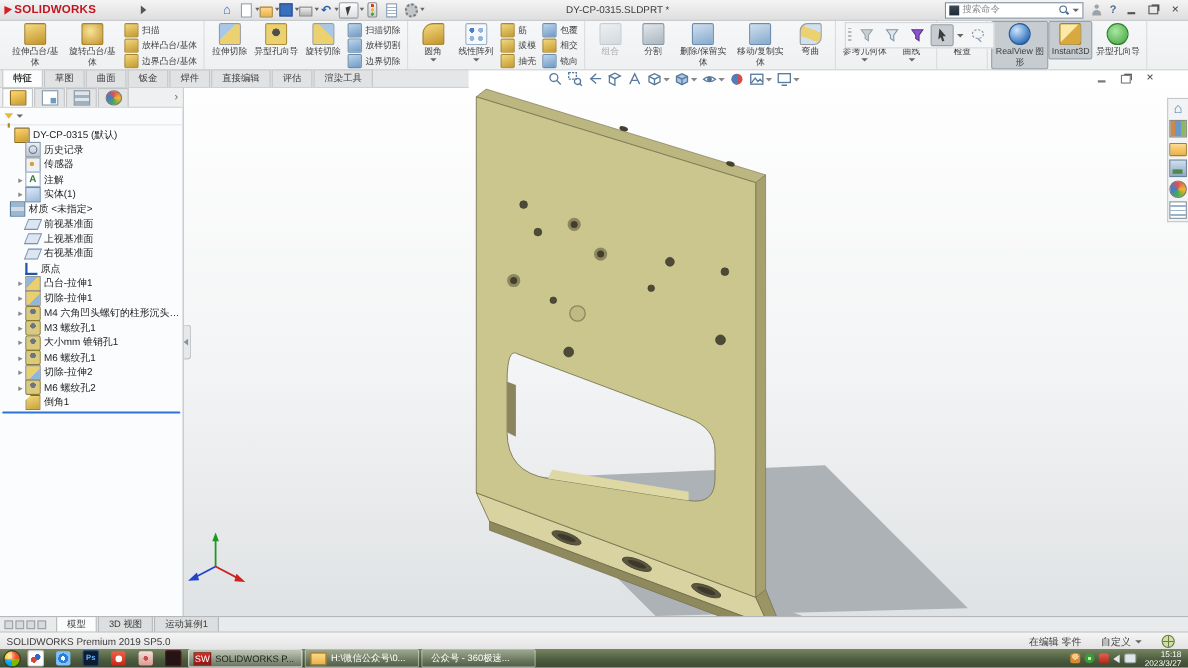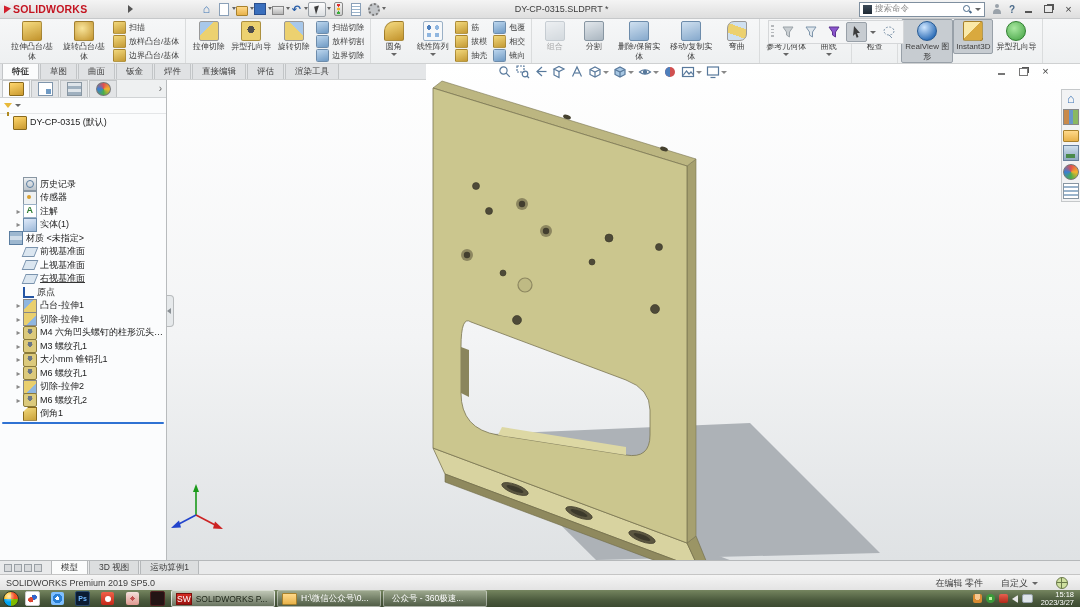--- a/index.html
+++ b/index.html
@@ -629,21 +629,21 @@
   <div id="filterrow">
     <span class="funnel"></span>
     <span class="dd"></span>
   </div>
   <div id="tree">
       <div class="trow" style="padding-left: 4px;">
         <span class="exp"></span>
         <span class="tic tic-part"></span>
         <span class="tlabel">DY-CP-0315 (默认)</span>
       </div>
-      <div class="trow" style="padding-left: 14px; margin-top: 48px;">
+      <div class="trow" style="padding-left: 14px;">
         <span class="exp"></span>
         <span class="tic tic-history"></span>
         <span class="tlabel">历史记录</span>
       </div>
       <div class="trow" style="padding-left: 14px;">
         <span class="exp"></span>
         <span class="tic tic-sensors"></span>
         <span class="tlabel">传感器</span>
       </div>
       <div class="trow" style="padding-left: 14px;">
@@ -664,21 +664,21 @@
       <div class="trow" style="padding-left: 14px;">
         <span class="exp"></span>
         <span class="tic tic-plane"></span>
         <span class="tlabel">前视基准面</span>
       </div>
       <div class="trow" style="padding-left: 14px;">
         <span class="exp"></span>
         <span class="tic tic-plane"></span>
         <span class="tlabel">上视基准面</span>
       </div>
-      <div class="trow" style="padding-left: 14px; text-decoration: underline;">
+      <div class="trow" style="padding-left: 14px;">
         <span class="exp"></span>
         <span class="tic tic-plane"></span>
         <span class="tlabel">右视基准面</span>
       </div>
       <div class="trow" style="padding-left: 14px;">
         <span class="exp"></span>
         <span class="tic tic-origin"></span>
         <span class="tlabel">原点</span>
       </div>
       <div class="trow" style="padding-left: 14px;">

